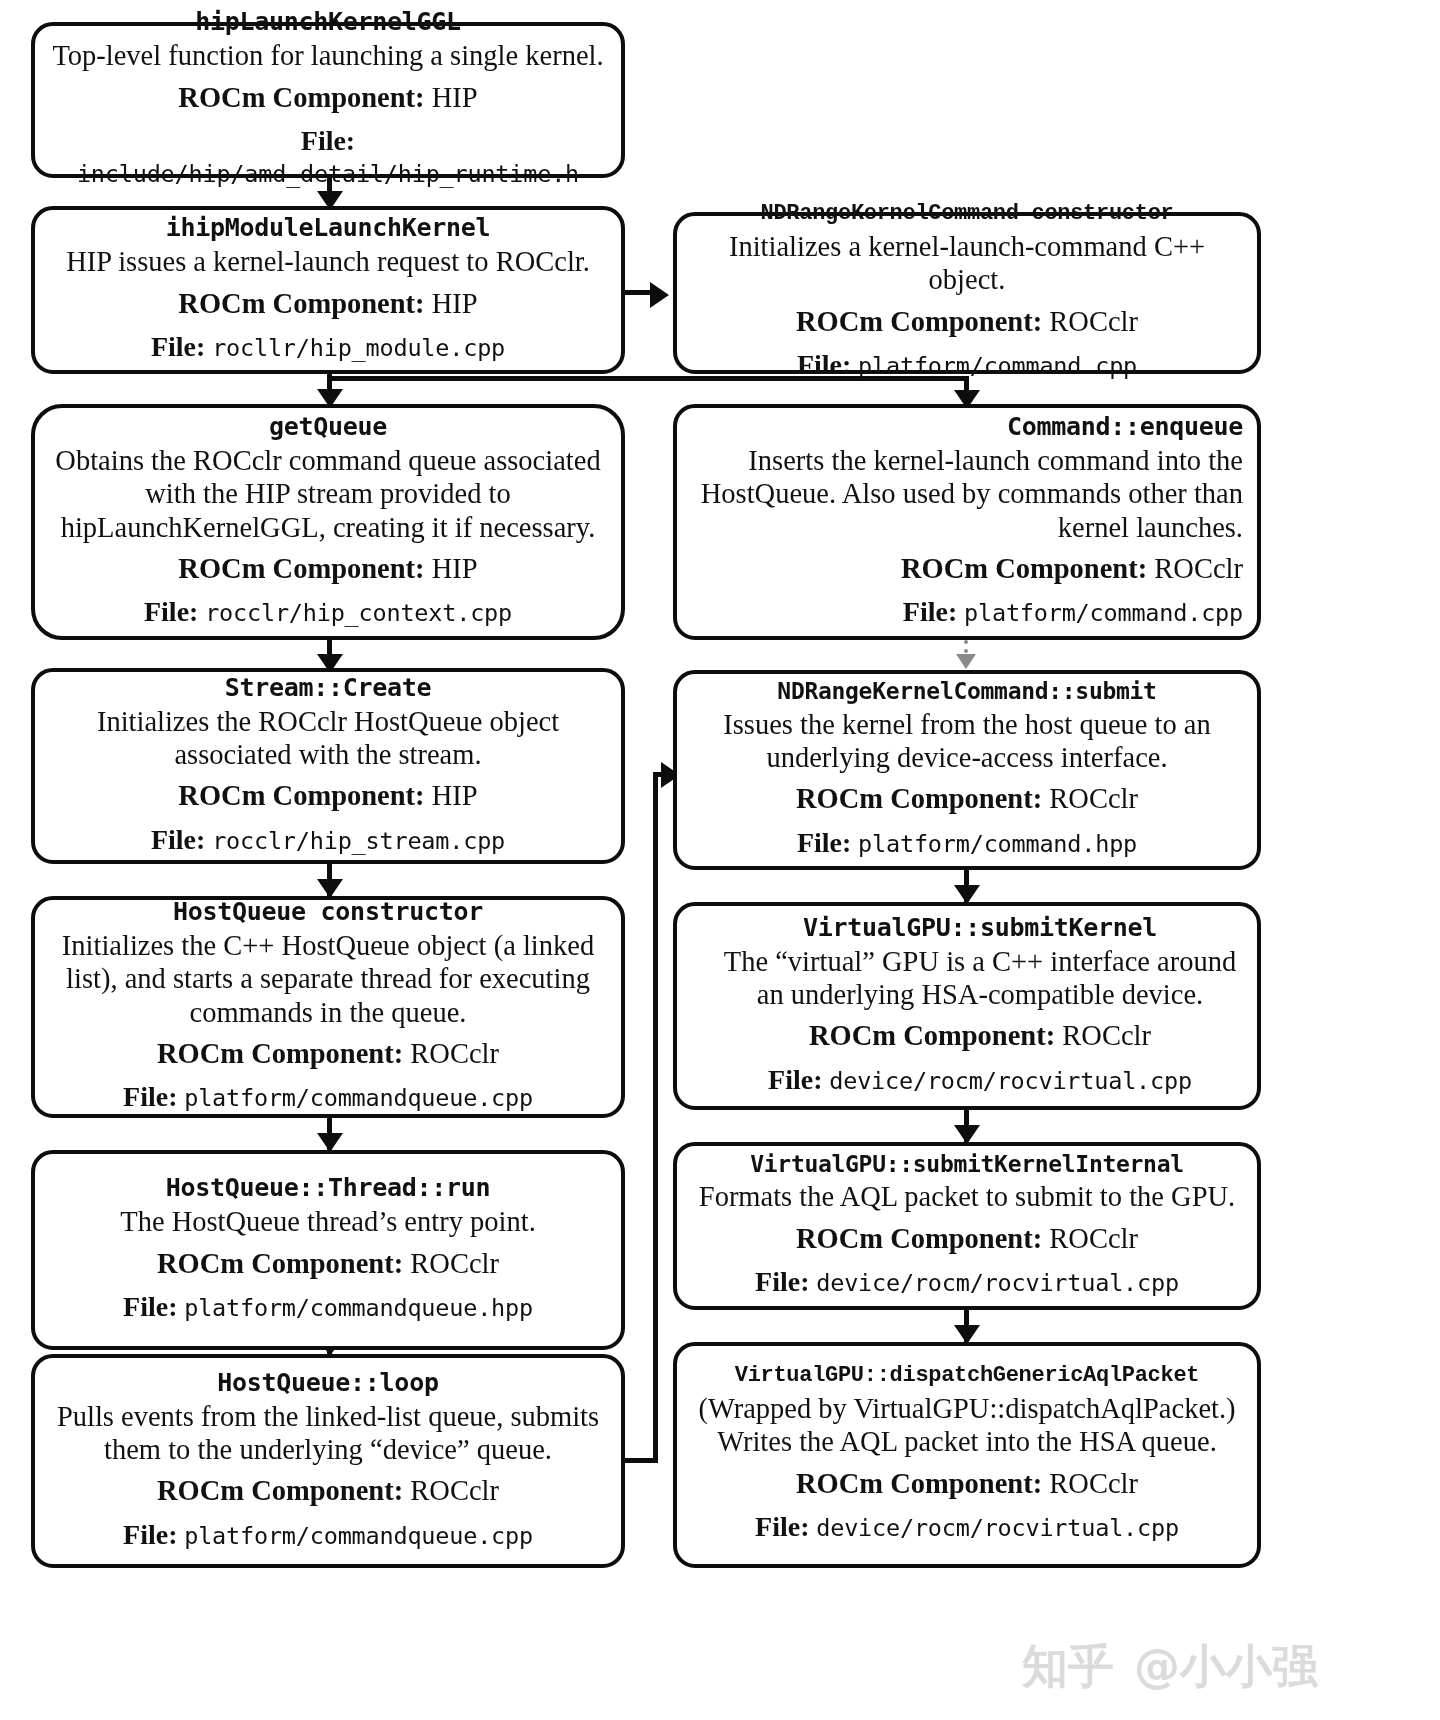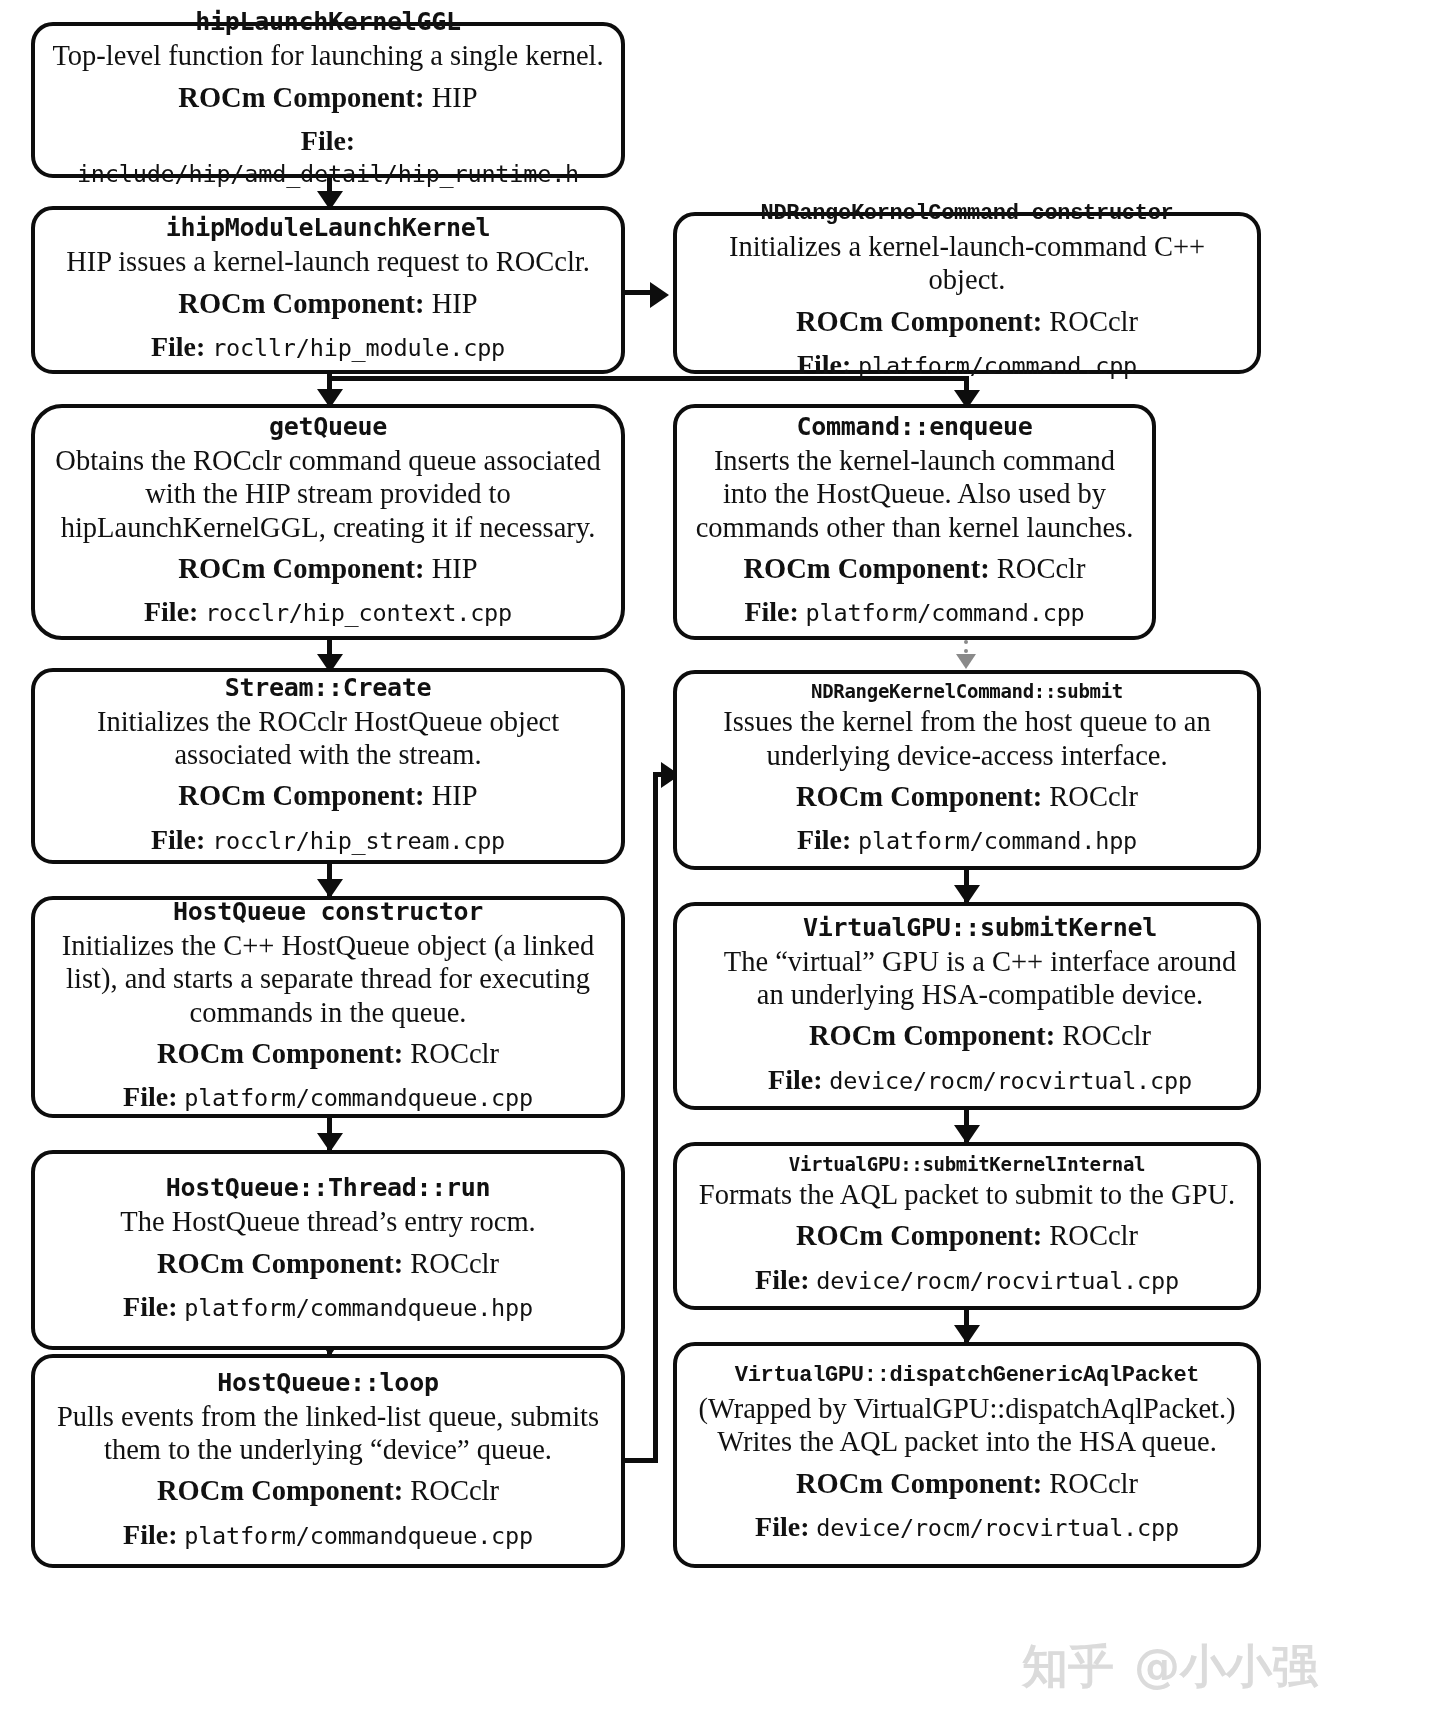--- a/index.html
+++ b/index.html
@@ -30,21 +30,21 @@
   }
   .title {
     font-family: "DejaVu Sans Mono", "Liberation Mono", monospace;
     font-weight: bold;
     font-size: 25px;
     letter-spacing: -0.3px;
     line-height: 1.12;
     margin-bottom: 2px;
     white-space: nowrap;
   }
-  .title.shrink { font-size: 19px; }
+  .title.shrink { font-size: 23px; }
   .title.shrink2 { font-size: 22px; font-family: Liberation Mono, monospace; }
   .desc {
     font-size: 28.5px;
     line-height: 1.17;
     margin: 1px 0 3px 0;
   }
   .meta {
     font-size: 28.5px;
     line-height: 1.2;
     margin-top: 5px;
@@ -214,21 +214,21 @@
       <span class="v">ROCclr</span>
     </div>
     <div class="file">
       <span class="k">File:</span>
       <span class="v">platform/commandqueue.cpp</span>
     </div>
   </div>
 
   <div class="node" style="left:31px; top:1150px; width:594px; height:200px;">
     <div class="title">HostQueue::Thread::run</div>
-    <div class="desc">The HostQueue thread’s entry rocm.</div>
+    <div class="desc">The HostQueue thread’s entry point.</div>
     <div class="meta">
       <span class="k">ROCm Component:</span>
       <span class="v">ROCclr</span>
     </div>
     <div class="file">
       <span class="k">File:</span>
       <span class="v">platform/commandqueue.hpp</span>
     </div>
   </div>
 
@@ -251,21 +251,21 @@
     <div class="meta">
       <span class="k">ROCm Component:</span>
       <span class="v">ROCclr</span>
     </div>
     <div class="file">
       <span class="k">File:</span>
       <span class="v">platform/command.cpp</span>
     </div>
   </div>
 
-  <div class="node" style="left:673px; top:404px; width:483px; height:236px;">
+  <div class="node" style="left:673px; top:404px; width:588px; height:236px;text-align:right;">
     <div class="title">Command::enqueue</div>
     <div class="desc">Inserts the kernel-launch command into the HostQueue.  Also used by commands other than kernel launches.</div>
     <div class="meta">
       <span class="k">ROCm Component:</span>
       <span class="v">ROCclr</span>
     </div>
     <div class="file">
       <span class="k">File:</span>
       <span class="v">platform/command.cpp</span>
     </div>

